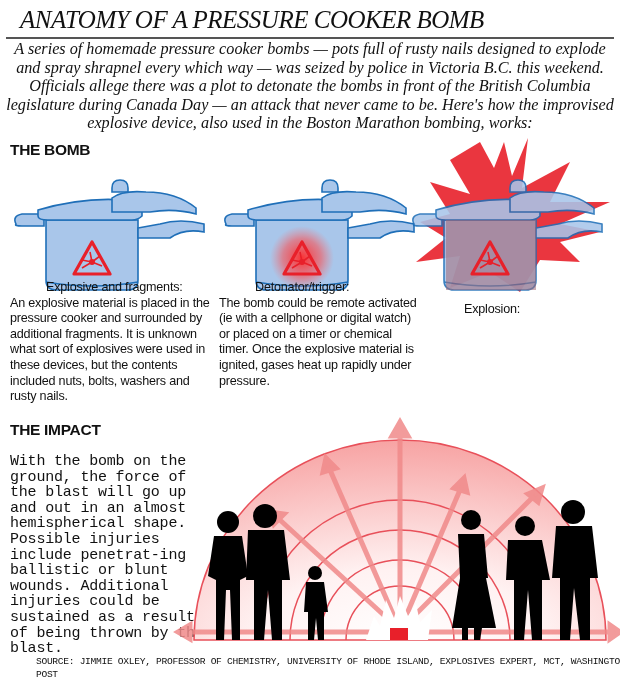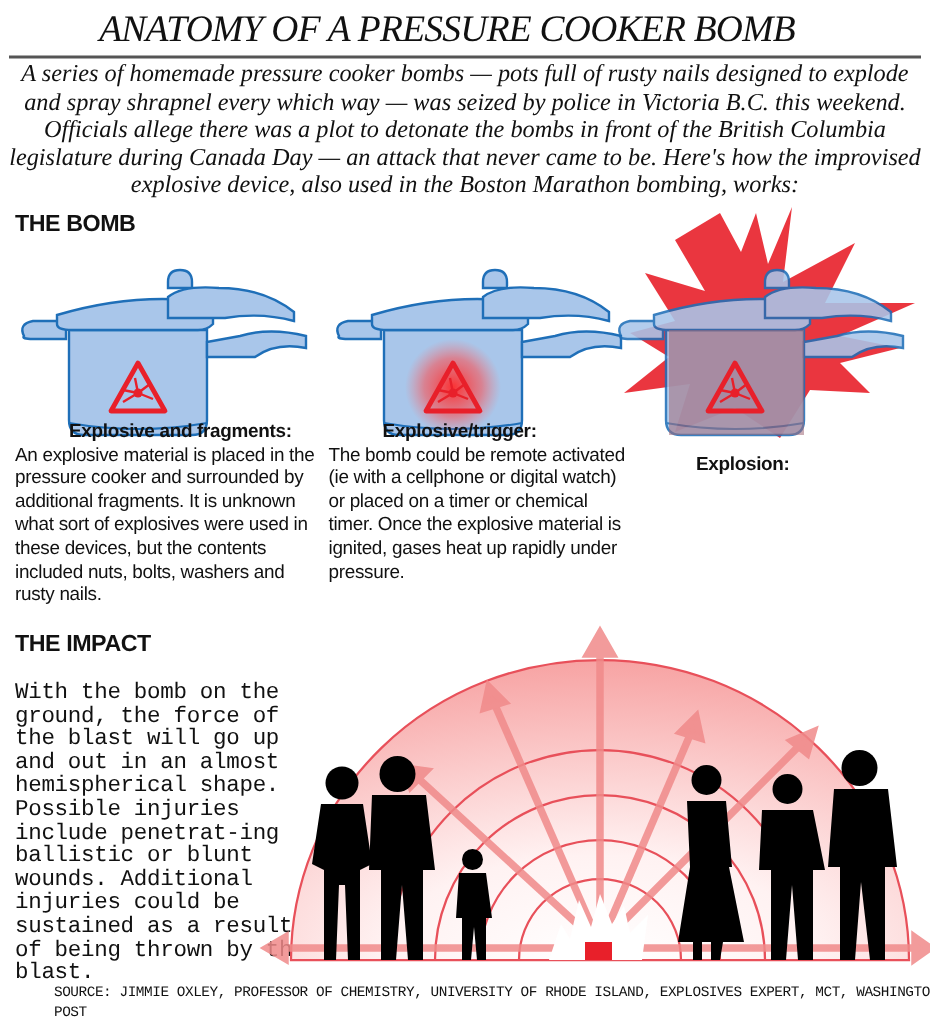--- a/index.html
+++ b/index.html
@@ -1,22 +1,22 @@
 <!DOCTYPE html>
 <html><head>
 <meta charset="utf-8">
 <style>
   html,body{margin:0;padding:0;background:#fff;}
   body{width:620px;height:682px;position:relative;overflow:hidden;font-family:"Liberation Sans",sans-serif;color:#111;}
-  .title{position:absolute;left:0;top:6px;width:504px;text-align:center;font-family:"Liberation Serif",serif;font-style:italic;font-size:25px;letter-spacing:-0.5px;padding-left:46px;}
+  .title{position:absolute;left:0;top:6px;width:504px;text-align:center;font-family:"Liberation Serif",serif;font-style:italic;font-size:25px;letter-spacing:-0.5px;}
   .rule{position:absolute;left:6px;top:37px;width:608px;height:1.5px;background:#555;}
   .intro{position:absolute;left:2px;top:40px;width:616px;text-align:center;font-family:"Liberation Serif",serif;font-style:italic;font-size:16.2px;line-height:18.6px;}
   .h2{position:absolute;font-weight:bold;font-size:15.5px;letter-spacing:-0.3px;}
   .cap{position:absolute;font-size:12.6px;line-height:15.6px;letter-spacing:-0.2px;}
-  .cap b{display:block;font-weight:bold;padding-left:36px;}
+  .cap b{display:block;font-weight:normal;padding-left:36px;}
   .svg-abs{position:absolute;}
   .src{position:absolute;left:6px;top:656px;width:608px;font-family:Liberation Mono, monospace;font-size:9.6px;line-height:12.5px;text-align:right;letter-spacing:-0.3px;margin-left:30px;}
   .src div:first-child{text-align:left;}
 </style>
 </head>
 <body>
 
 <svg width="0" height="0" style="position:absolute">
   <defs>
     <g id="pot">
@@ -76,21 +76,21 @@
   <g transform="translate(62,110)">
       <use href="#warn"></use>
     </g>
 </svg>
 
 <div class="cap" style="left:10px;top:280px;width:205px;">
   <b>Explosive and fragments:</b>
   <span>An explosive material is placed in the pressure cooker and surrounded by additional fragments. It is unknown what sort of explosives were used in these devices, but the contents included nuts, bolts, washers and rusty nails.</span>
 </div>
 <div class="cap" style="left:219px;top:280px;width:200px;">
-  <b>Explosive/trigger:</b>
+  <b>Detonator/trigger:</b>
   <span>The bomb could be remote activated (ie with a cellphone or digital watch) or placed on a timer or chemical timer. Once the explosive material is ignited, gases heat up rapidly under pressure.</span>
 </div>
 <div class="cap" style="left:428px;top:280px;width:190px;margin-top:22px;">
   <b>Explosion:</b>
 </div>
 
 <div class="h2" style="left:10px;top:421px;">THE IMPACT</div>
 <div class="cap" style="left:10px;top:454px;width:195px;font-size:15px;font-family:Liberation Mono, monospace;">With the bomb on the ground, the force of the blast will go up and out in an almost hemispherical shape. Possible injuries include penetrat-ing ballistic or blunt wounds. Additional injuries could be sustained as a result of being thrown by the blast.</div>
 
 <svg class="svg-abs" style="left:170px;top:400px;" width="450" height="250" viewBox="0 0 450 250">

